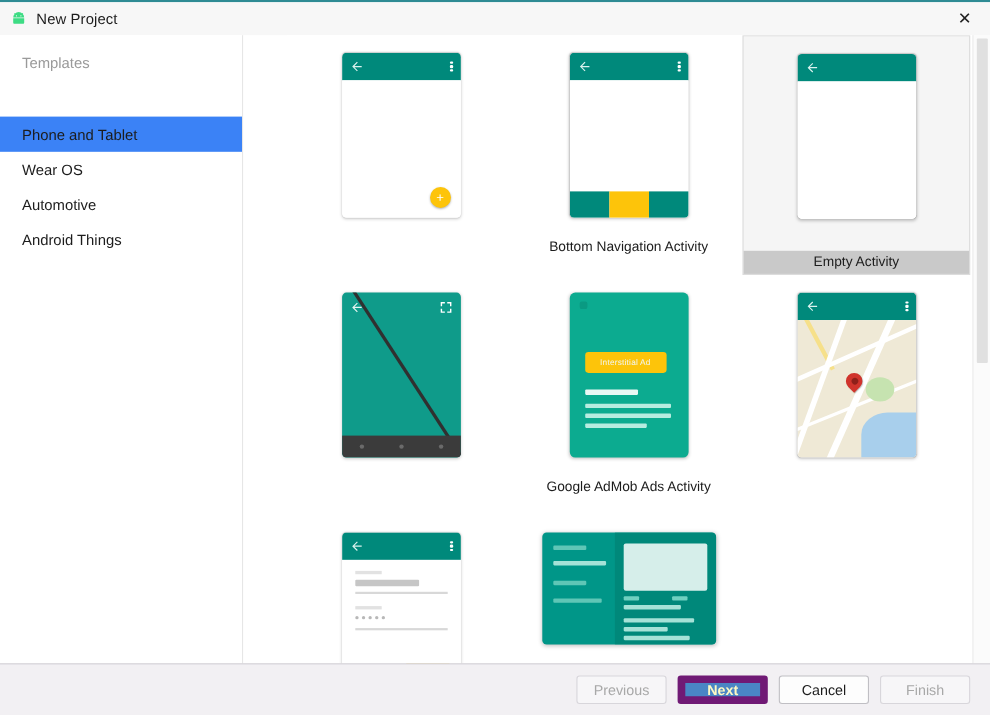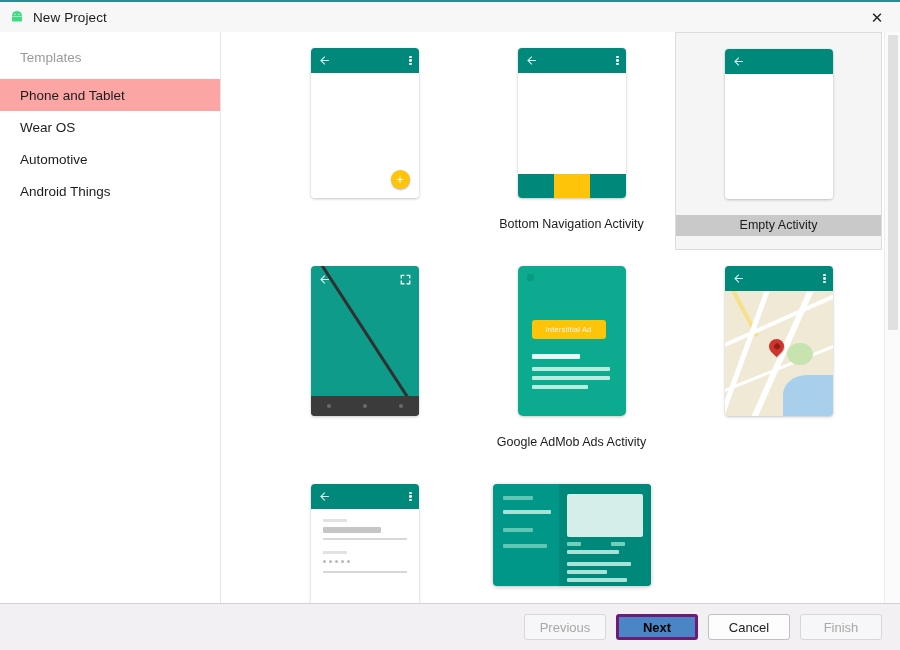--- a/index.html
+++ b/index.html
@@ -70,21 +70,22 @@
   .sidebar-item {
     height: 32px;
     display: flex;
     align-items: center;
     padding-left: 20px;
     font-size: 13.5px;
     color: #1c1c1c;
     box-sizing: border-box;
   }
   .sidebar-item.selected {
-    background: #fca5a5;
+    background: #3b82f6;
+    margin-top: 27px;
   }
 
   
   .main {
     position: absolute;
     left: 261px; top: 30px;
     width: 623px;
     height: 573px;
     background: #ffffff;
     overflow: hidden;
@@ -100,20 +101,21 @@
     position: relative;
     display: flex;
     flex-direction: column;
     align-items: center;
     justify-content: flex-start;
     box-sizing: border-box;
   }
   .card.selected {
     background: #f5f5f5;
     border: 1px solid #dcdcdc;
+    justify-content: space-between;
   }
   .thumb-wrap {
     height: 182px;
     display: flex;
     align-items: center;
     justify-content: center;
     width: 100%;
   }
   .card-label {
     font-size: 12.5px;
@@ -383,22 +385,22 @@
     background: #fdfdfd;
     color: #1c1c1c;
     font-size: 13px;
     font-family: "Liberation Sans", sans-serif;
     display: flex; align-items: center; justify-content: center;
     box-sizing: border-box;
   }
   .btn.disabled { color: #a8a8a8; background: #f7f6f8; border-color: #d8d6db; }
   .btn.primary {
     background: #4a86c5;
-    border: 3px solid #701a75;
-    color: #000000;
+    border: 7px solid #701a75;
+    color: #fef9c3;
     font-weight: bold;
   }
 </style>
 </head>
 <body>
 
 <div id="app">
 
   <div class="titlebar">
     <span class="tb-icon">

